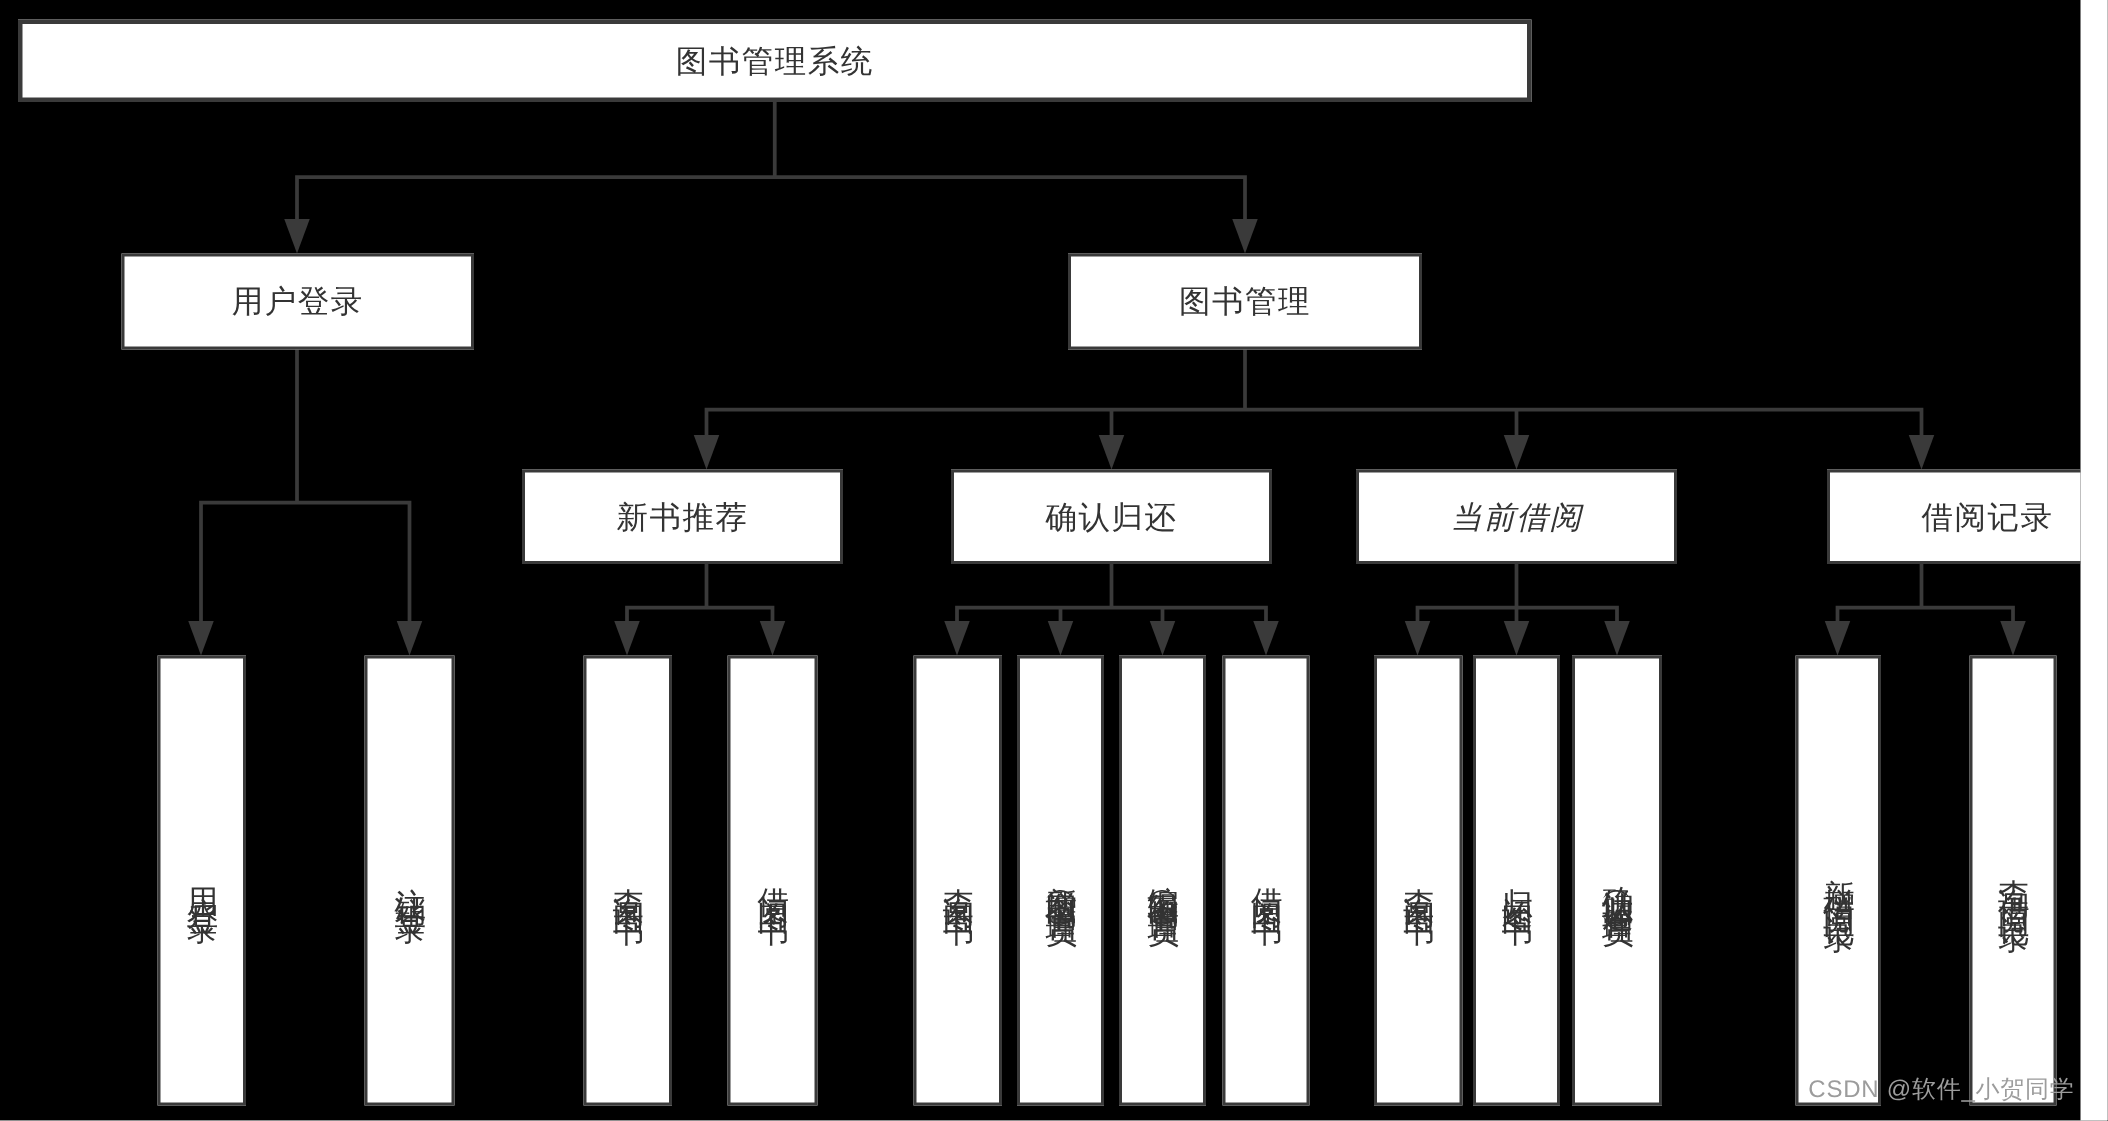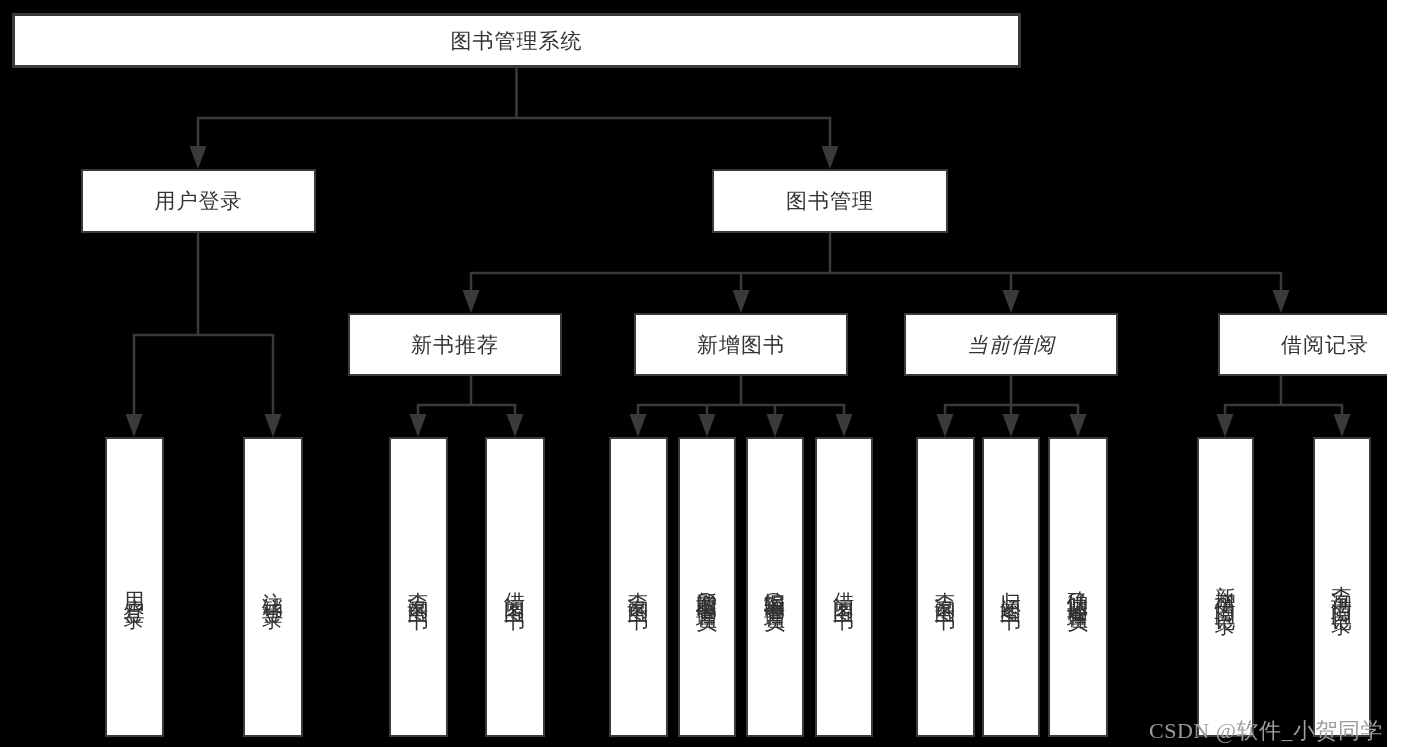--- a/index.html
+++ b/index.html
@@ -26,24 +26,23 @@
   .node .vlabel {
     writing-mode:vertical-rl;
     letter-spacing:6px;
     line-height:1;
     white-space:nowrap;
   }
   .node.leaf-long .vlabel { letter-spacing:3px; }
   .watermark {
     position:absolute; z-index:3;
     right:4px; top:716px;
-    font-size:22px; color:#9c9c9c;
+    font-size:16px; color:#9c9c9c;
     letter-spacing:0.5px;
     white-space:nowrap;
-    font-family:Liberation Serif, serif;
   }
 </style>
 </head>
 <body>
 
 <div class="canvas">
 
   <svg class="connectors" width="1405" height="747" viewBox="0 0 1405 747">
 
     <g>
@@ -102,21 +101,21 @@
     <span class="hlabel">用户登录</span>
   </div>
   <div class="node" style="left:712px; top:169px; width:236px; height:64px;text-align:right;">
     <span class="hlabel">图书管理</span>
   </div>
 
   <div class="node" style="left:348px; top:313px; width:214px; height:63px;">
     <span class="hlabel">新书推荐</span>
   </div>
   <div class="node" style="left:634px; top:313px; width:214px; height:63px;">
-    <span class="hlabel">新增图书</span>
+    <span class="hlabel">确认归还</span>
   </div>
   <div class="node" style="left:904px; top:313px; width:214px; height:63px;font-style:italic;">
     <span class="hlabel">当前借阅</span>
   </div>
   <div class="node" style="left:1218px; top:313px; width:214px; height:63px;">
     <span class="hlabel">借阅记录</span>
   </div>
 
   <div class="node" style="left:105px; top:437px; width:59px; height:300px;">
     <span class="vlabel">用户登录</span>

